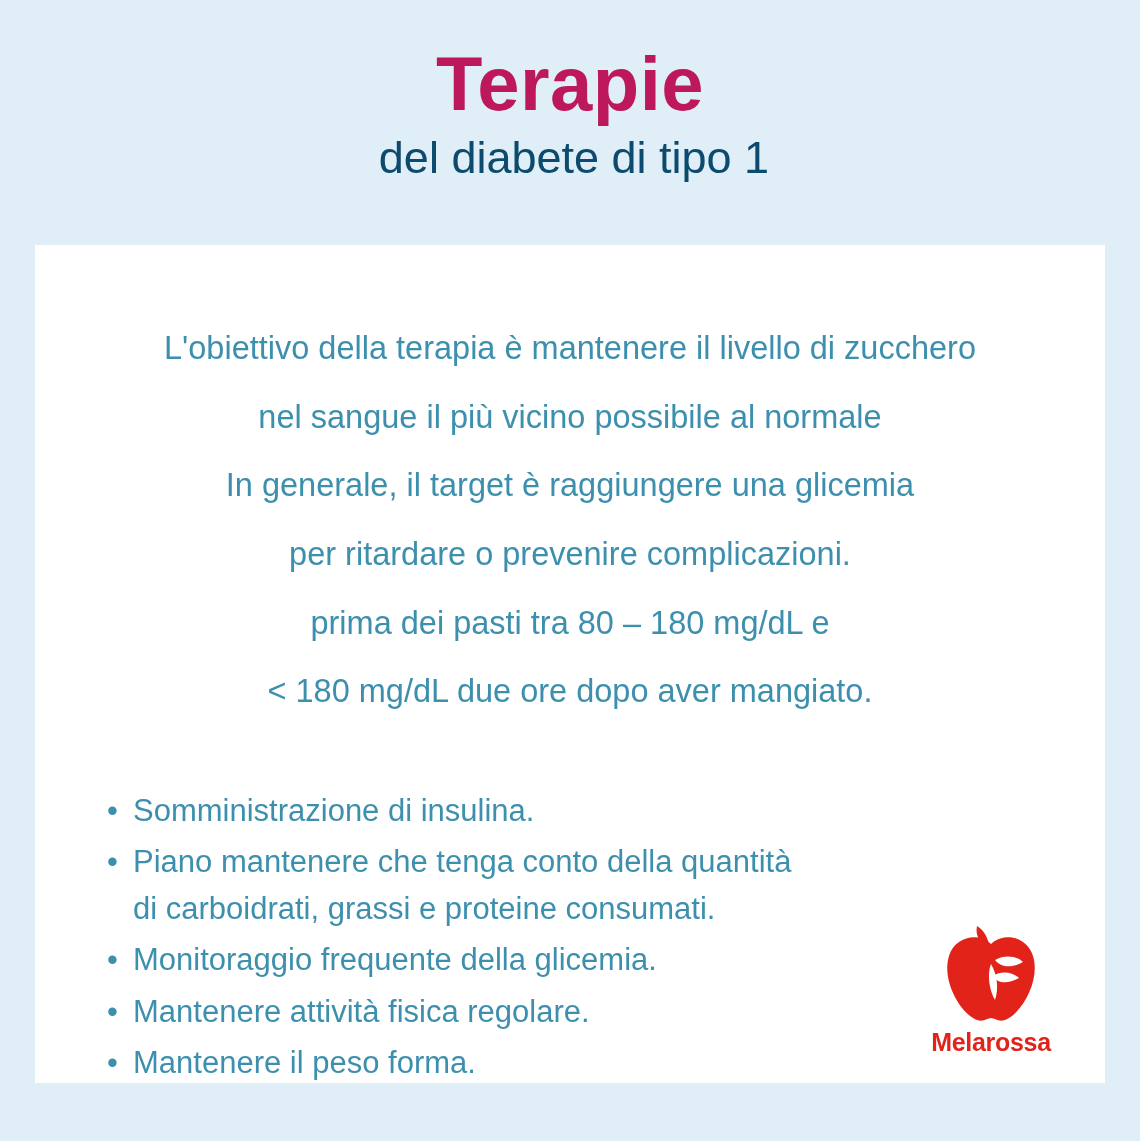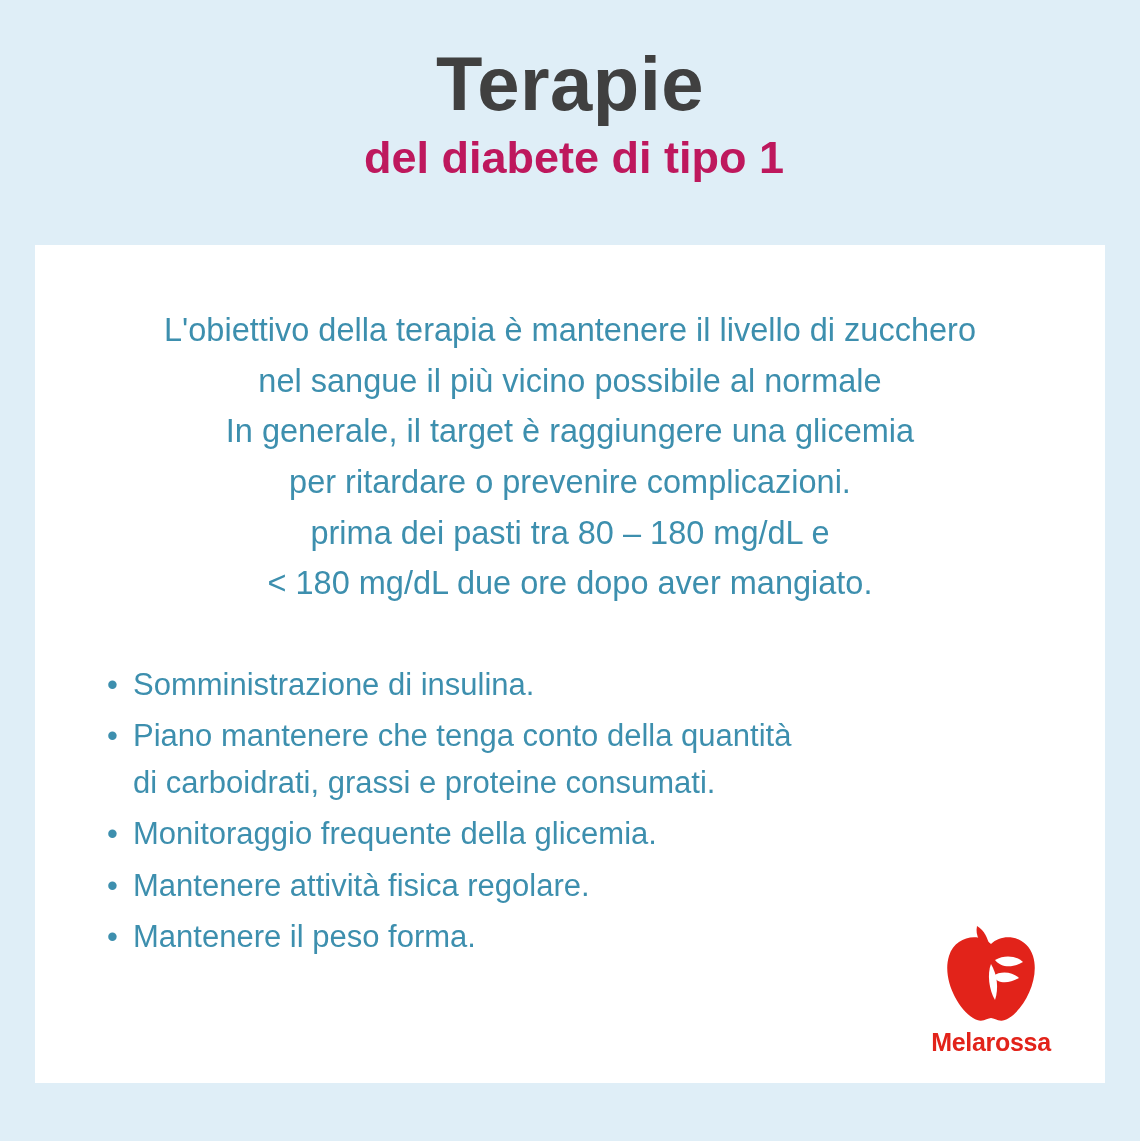--- a/index.html
+++ b/index.html
@@ -21,50 +21,50 @@
     box-sizing: border-box;
   }
   .header {
     padding-top: 44px;
     text-align: center;
   }
   .title {
     font-size: 76px;
     line-height: 1.05;
     font-weight: bold;
-    color: #404040;
+    color: #be185d;
     letter-spacing: 0.5px;
     margin: 0;
   }
   .subtitle {
     font-size: 45px;
     line-height: 1.15;
-    font-weight: bold;
-    color: #be185d;
+    font-weight: normal;
+    color: #0c4a6e;
     margin: 8px 0 0 8px;
   }
   .card {
     position: absolute;
     left: 35px;
     top: 245px;
     width: 1070px;
     height: 838px;
     background: #ffffff;
     box-sizing: border-box;
   }
   .intro {
     text-align: center;
     color: #3d8fae;
     font-size: 32.5px;
     line-height: 1.56;
     padding: 60px 60px 0 60px;
     box-sizing: border-box;
   }
   .intro p {
-    margin: 0;
+    margin: 18px;
   }
   .bullets {
     margin: 0;
     padding: 52px 0 0 72px;
     list-style: none;
     color: #3d8fae;
     font-size: 31px;
     line-height: 1.52;
   }
   .bullets li {

